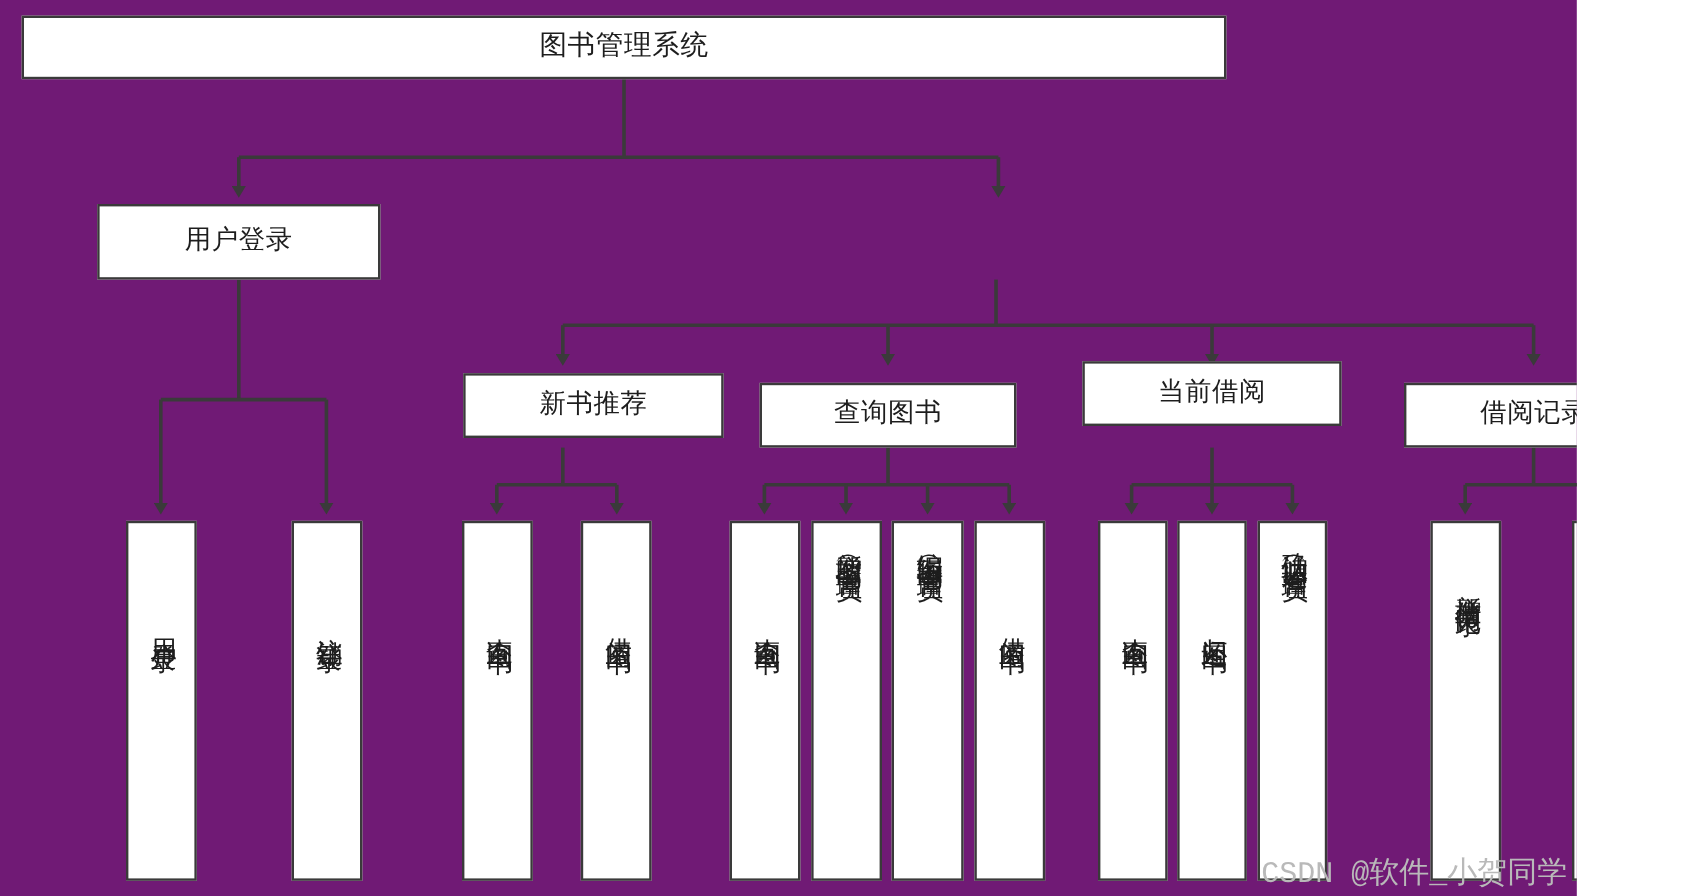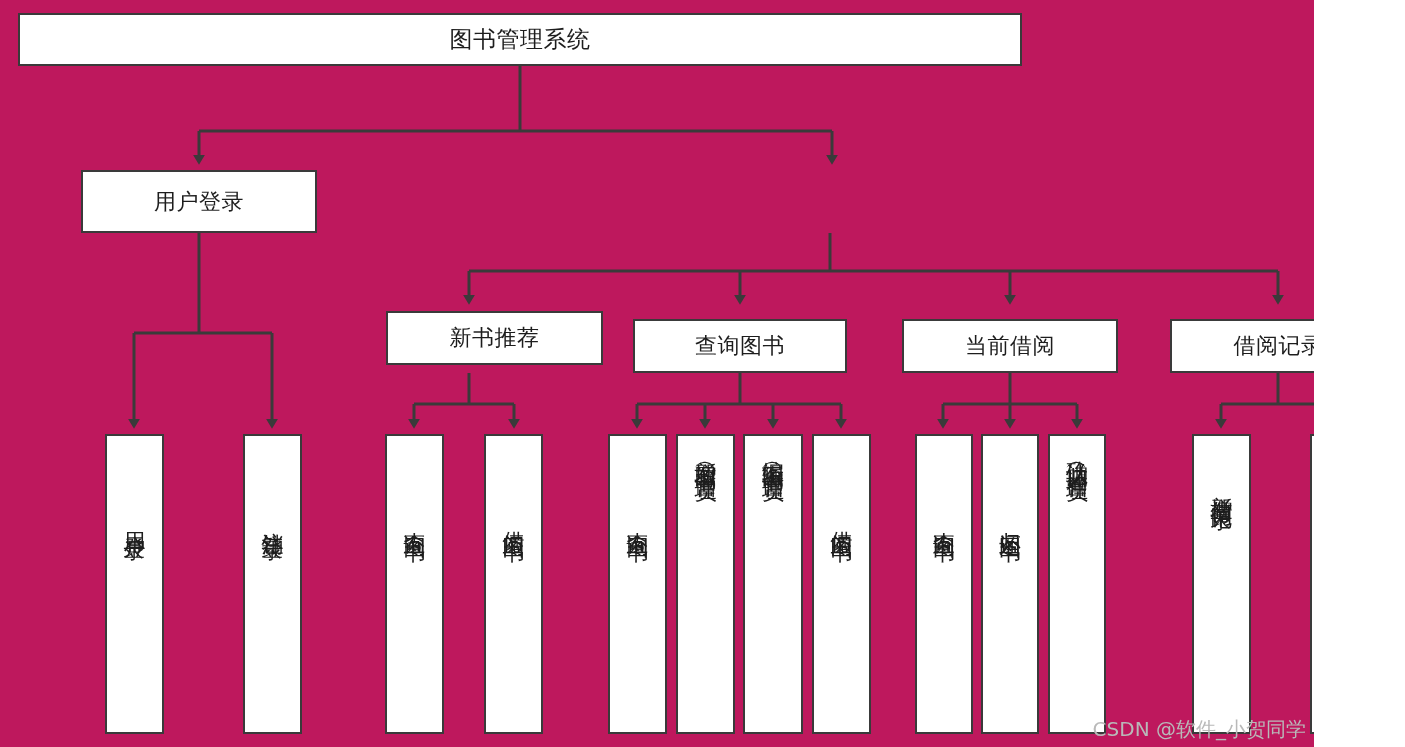--- a/index.html
+++ b/index.html
@@ -7,22 +7,23 @@
     padding: 0;
     background: #ffffff;
   }
   body {
     font-family: "DejaVu Sans", "Liberation Sans", sans-serif;
   }
   #canvas {
     position: relative;
     width: 1314px;
     height: 747px;
-    background: #be185d;
+    background: #701a75;
     overflow: hidden;
+    font-family: Liberation Mono, monospace;
   }
   svg#edges {
     position: absolute;
     left: 0;
     top: 0;
     width: 1405px;
     height: 747px;
   }
   .node {
     position: absolute;
@@ -58,21 +59,21 @@
     text-orientation: upright;
     font-size: 22px;
     line-height: 1.0;
     letter-spacing: 3px;
     white-space: nowrap;
   }
   .watermark {
     position: absolute;
     right: 8px;
     bottom: 4px;
-    font-size: 20px;
+    font-size: 25px;
     color: #b9b9b9;
     white-space: nowrap;
     user-select: none;
   }
 </style>
 </head>
 <body>
 
 <div id="canvas">
 
@@ -136,21 +137,21 @@
 
 
   <div class="node h" style="left:361px; top:311px; width:217px; height:54px;margin-left:25px;">
     <span class="label">新书推荐</span>
   </div>
 
   <div class="node h" style="left:633px; top:319px; width:214px; height:54px;">
     <span class="label">查询图书</span>
   </div>
 
-  <div class="node h" style="left:902px; top:319px; width:216px; height:54px;">
+  <div class="node h" style="left:902px; top:301px; width:216px; height:54px;">
     <span class="label">当前借阅</span>
   </div>
 
   <div class="node h" style="left:1170px; top:319px; width:217px; height:54px;">
     <span class="label">借阅记录</span>
   </div>
 
   <div class="node v" style="left:105px; top:434px; width:59px; height:300px; padding-top:78px;">
     <span class="label">用户登录</span>
   </div>

